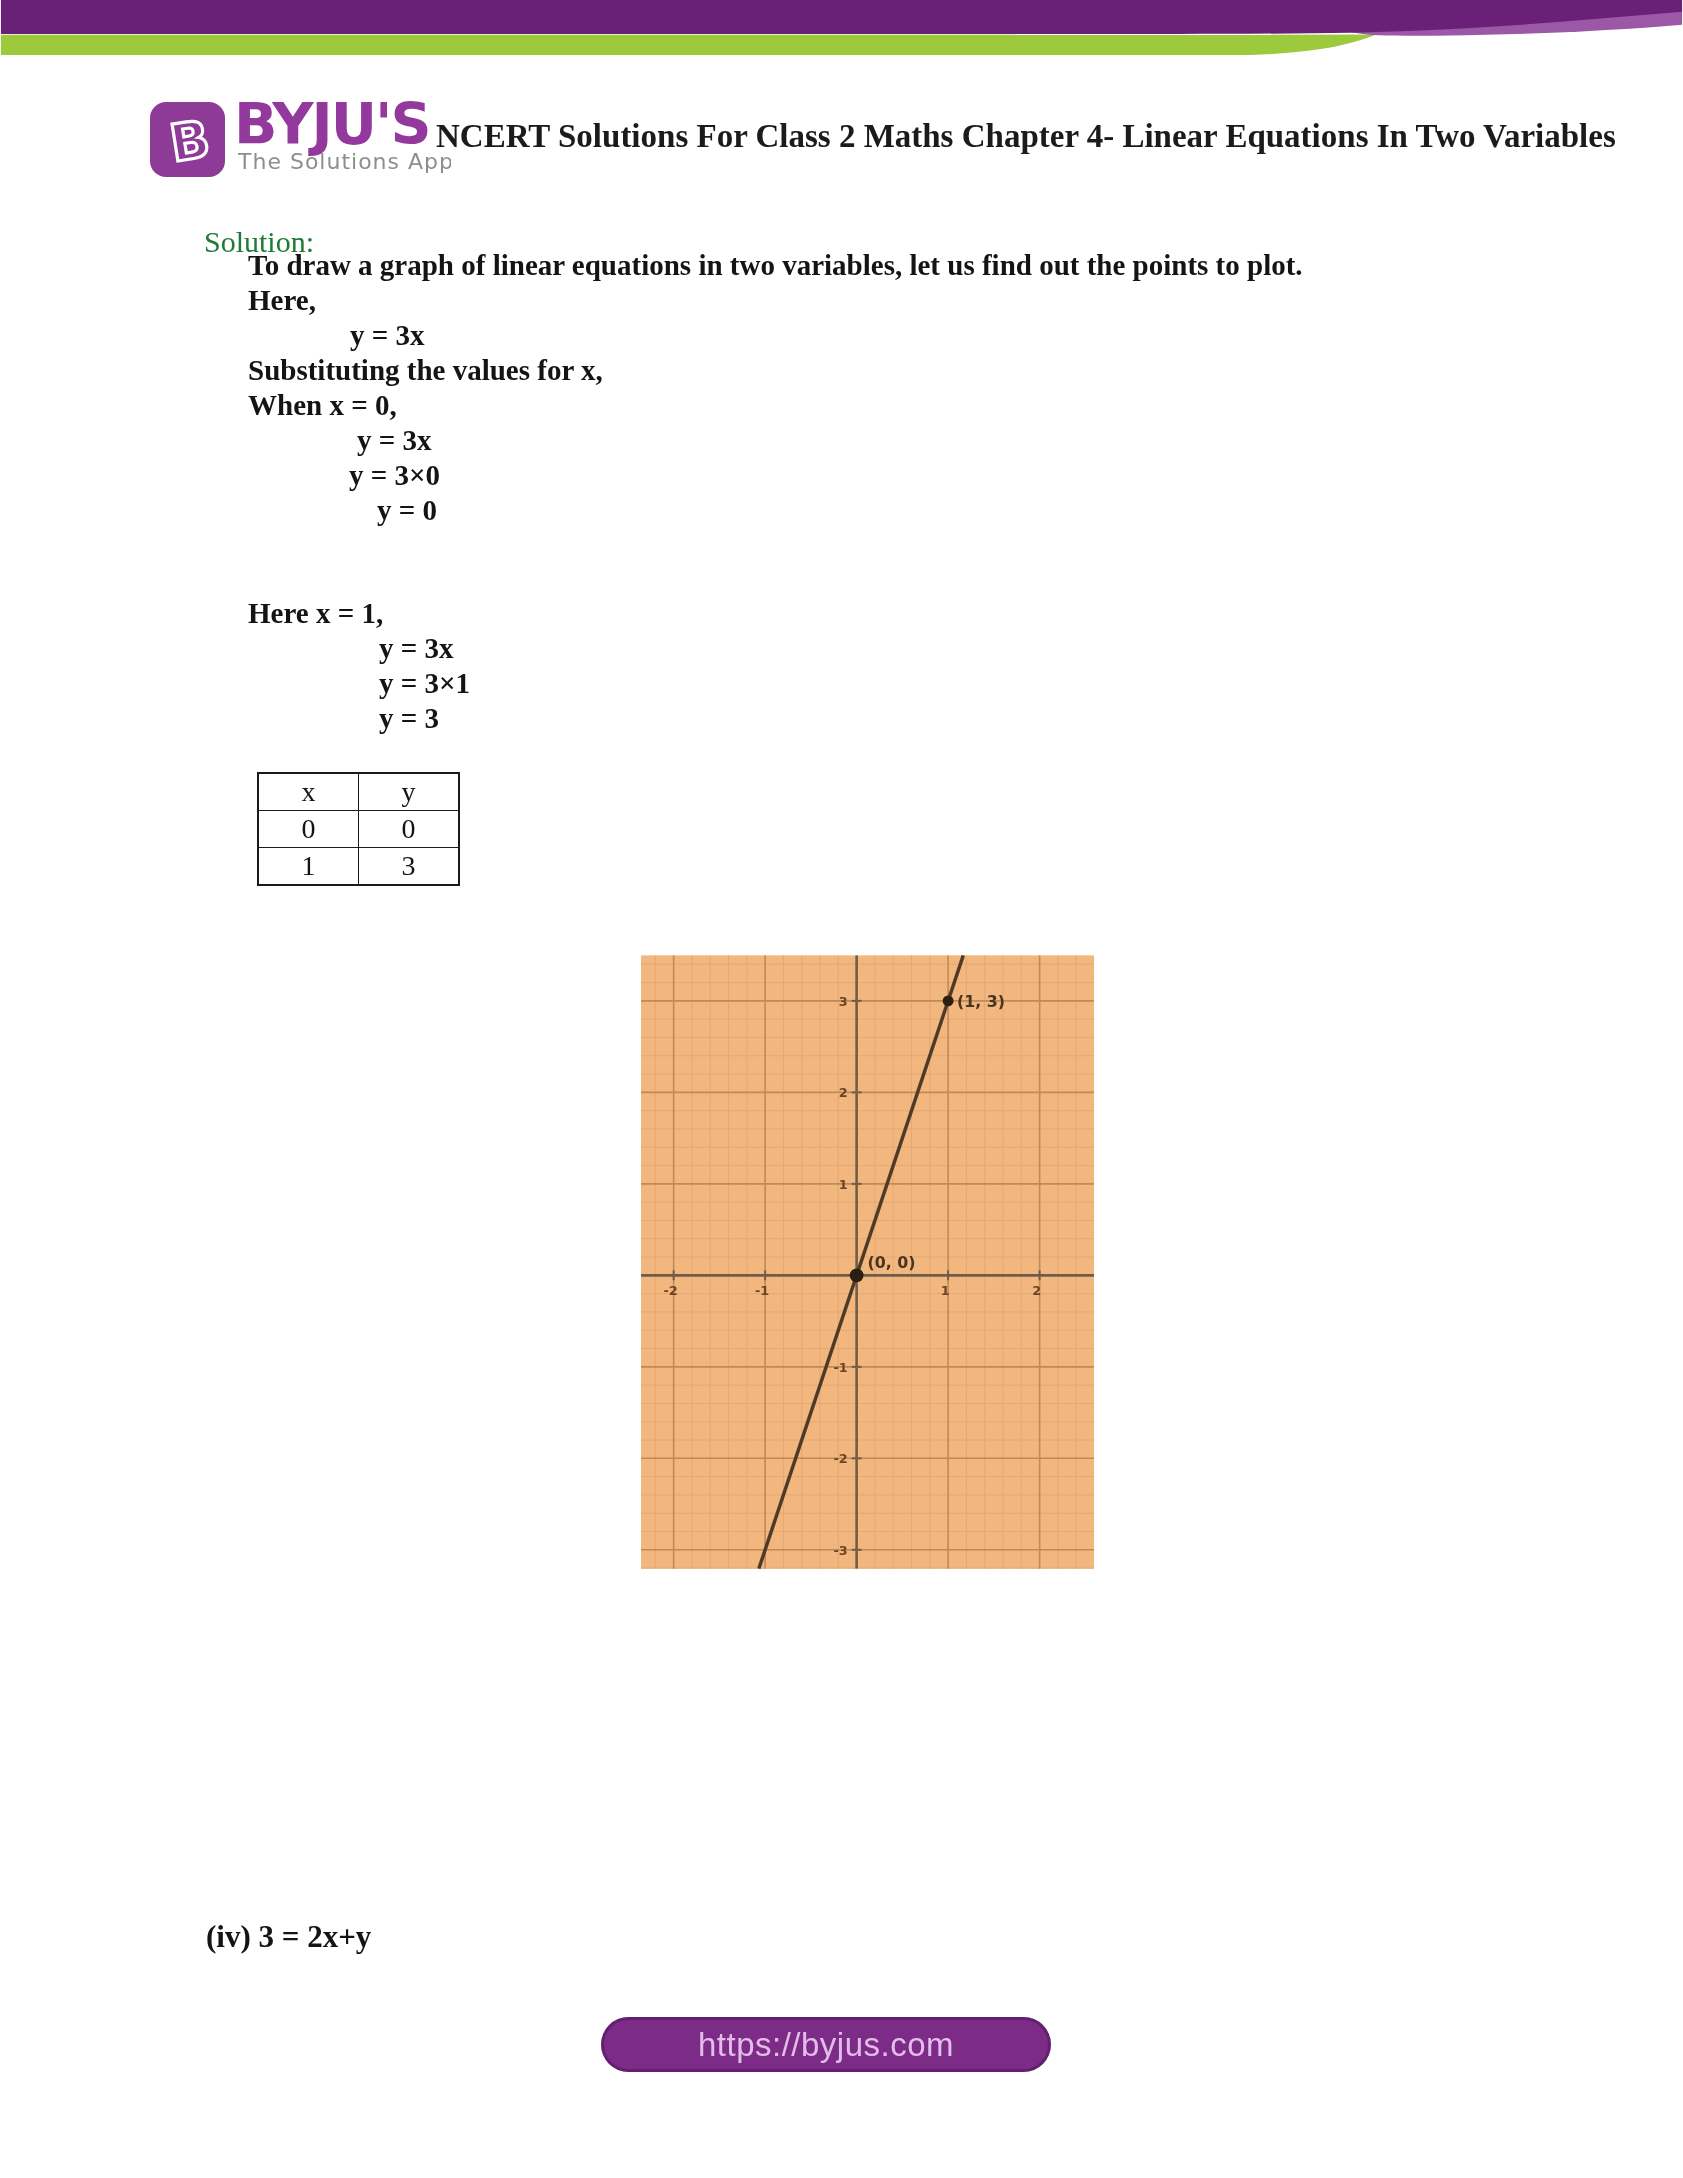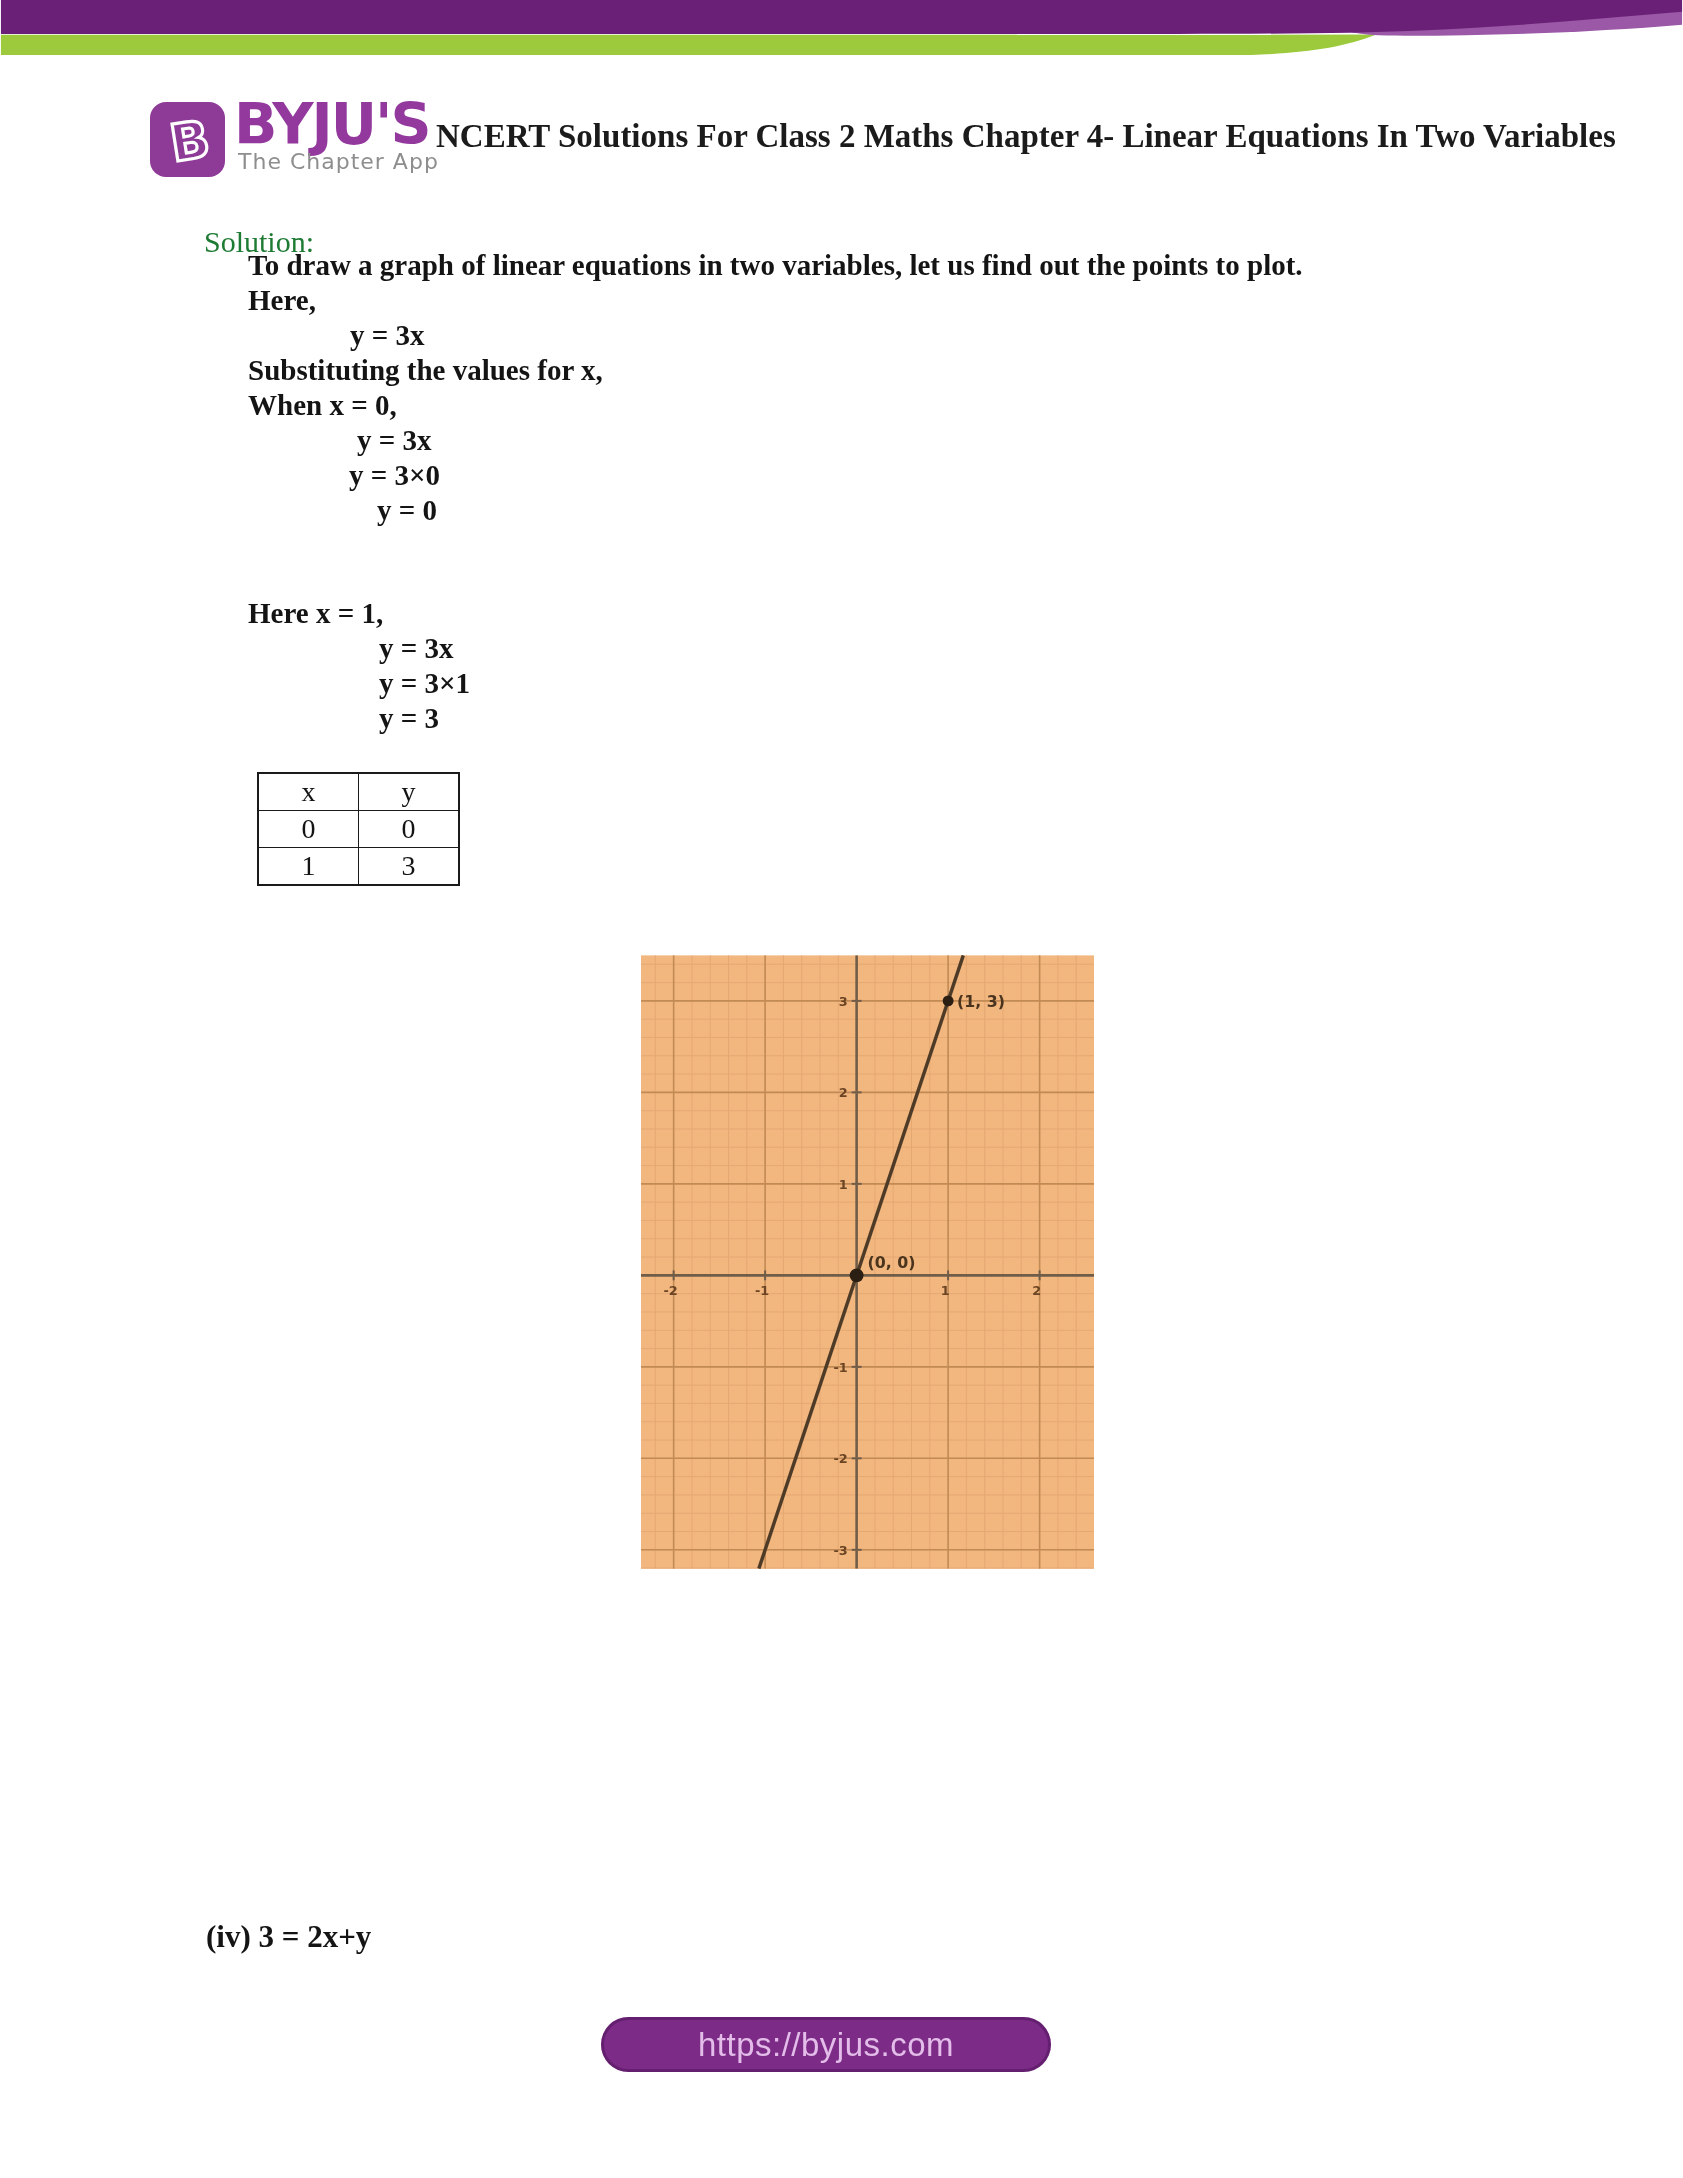--- a/index.html
+++ b/index.html
@@ -48,21 +48,21 @@
     <path d="M1290,0 L1700,0 L1700,25 C1612,32.5 1505,36.5 1402,36 C1352,35.7 1316,18 1290,0 Z" fill="#9A58A6"></path>
     <path d="M0,0 L1700,0 L1700,12 C1613,19.5 1525,27 1430,31 C1372,33.5 1290,34.3 1190,34.3 L0,34.3 Z" fill="#6B2077"></path>
   </svg>
 
   <div class="logo-mark">
     <svg width="75" height="75" viewBox="0 0 76 76">
       <text x="40" y="58" text-anchor="middle" font-size="52" font-weight="bold" fill="none" stroke="#ffffff" stroke-width="3.2" transform="rotate(-9 38 38)">B</text>
     </svg>
   </div>
   <div class="brand">BYJU'S</div>
-  <div class="tagline">The Chapter App</div>
+  <div class="tagline">The Solutions App</div>
 
   <h1 class="page-title" style="margin:0;">NCERT Solutions For Class 2 Maths Chapter 4- Linear Equations In Two Variables</h1>
 
   <div class="solution-label">Solution:</div>
 
   <div class="textblock blockA">
     <div class="tl">To draw a graph of linear equations in two variables, let us find out the points to plot.</div>
     <div class="tl">Here,</div>
     <div class="tl i1">y = 3x</div>
     <div class="tl">Substituting the values for x,</div>

